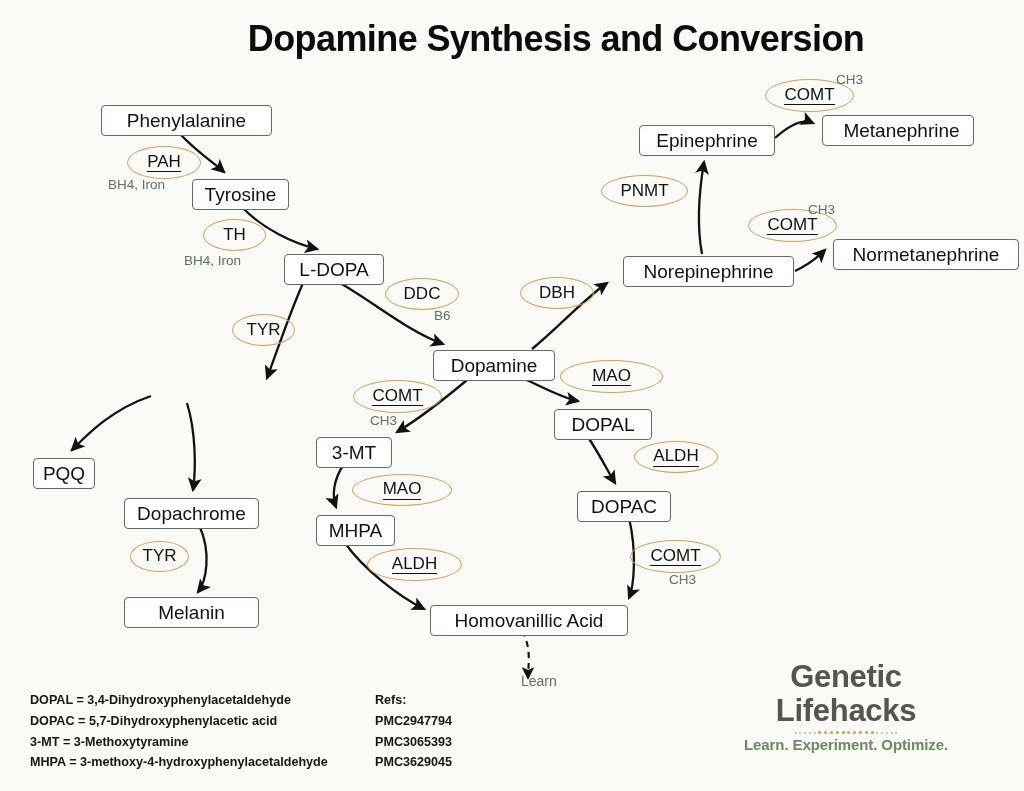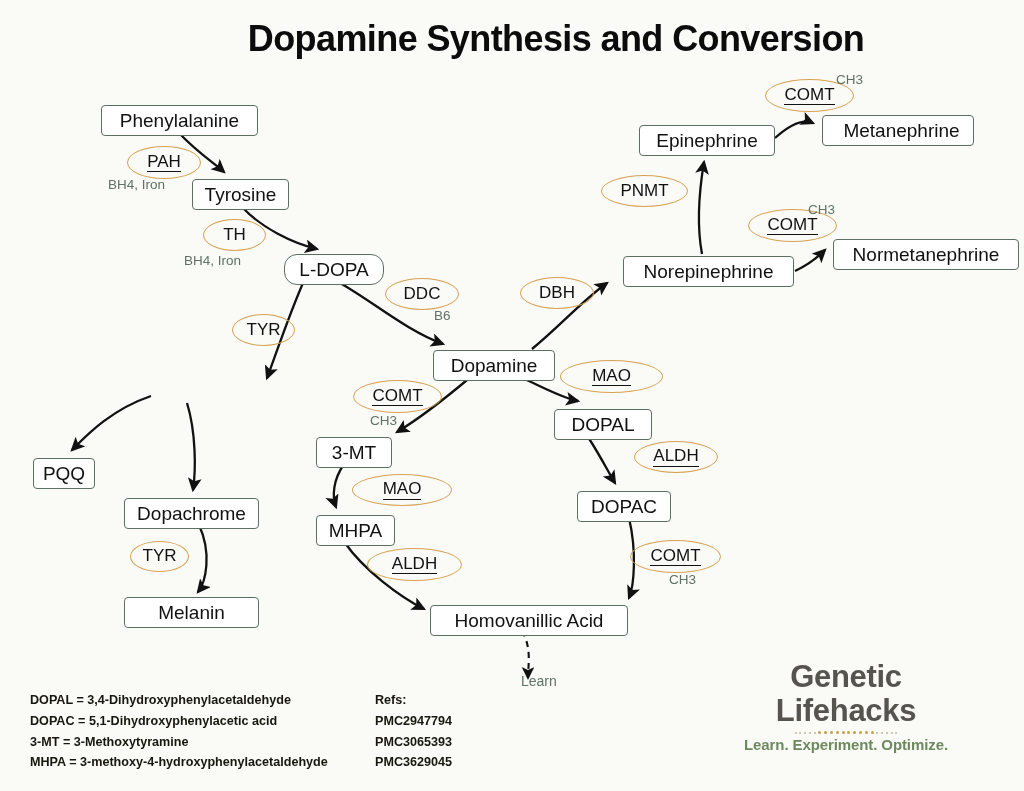--- a/index.html
+++ b/index.html
@@ -122,27 +122,27 @@
       <path d="M473,375 C447,397 417,420 397,432"></path>
       <path d="M520,377 C543,387 562,398 578,401"></path>
       <path d="M344,464 C333,480 332,496 336,507"></path>
       <path d="M345,543 C364,570 400,597 424,609"></path>
       <path d="M588,437 C601,457 610,475 615,483"></path>
       <path d="M629,518 C637,552 634,586 629,598"></path>
     </g>
     <path d="M522,631 C532,648 528,665 528,678" fill="none" stroke="#111111" stroke-width="2.1" stroke-dasharray="6,5" marker-end="url(#ah)"></path>
   </svg>
 
-  <div class="node" style="left:101px;top:105px;width:157px;">
+  <div class="node" style="left:101px;top:105px;width:171px;">
       <span>Phenylalanine</span>
     </div>
   <div class="node" style="left:192px;top:179px;width:97px;">
       <span>Tyrosine</span>
     </div>
-  <div class="node" style="left:284px;top:254px;width:100px;border-radius:13px;">
+  <div class="node" style="left:284px;top:254px;width:100px;">
       <span>L-DOPA</span>
     </div>
   <div class="node" style="left:433px;top:350px;width:122px;">
       <span>Dopamine</span>
     </div>
   <div class="node" style="left:623px;top:256px;width:171px;">
       <span>Norepinephrine</span>
     </div>
   <div class="node" style="left:639px;top:125px;width:136px;">
       <span>Epinephrine</span>
@@ -229,21 +229,21 @@
   <div class="cofactor" style="left:434px;top:308px;">B6</div>
   <div class="cofactor" style="left:836px;top:72px;">CH3</div>
   <div class="cofactor" style="left:808px;top:202px;">CH3</div>
   <div class="cofactor" style="left:370px;top:413px;">CH3</div>
   <div class="cofactor" style="left:669px;top:572px;">CH3</div>
 
   <div class="urine-label" style="left:521px;top:673px;">Learn</div>
 
   <div class="legend" style="left:30px;top:690px;">
     <div>DOPAL = 3,4-Dihydroxyphenylacetaldehyde</div>
-    <div>DOPAC =  5,1-Dihydroxyphenylacetic acid</div>
+    <div>DOPAC =  5,7-Dihydroxyphenylacetic acid</div>
     <div>3-MT = 3-Methoxytyramine</div>
     <div>MHPA = 3-methoxy-4-hydroxyphenylacetaldehyde</div>
   </div>
 
   <div class="legend" style="left:375px;top:690px;">
     <div>Refs:</div>
     <div>PMC2947794</div>
     <div>PMC3065393</div>
     <div>PMC3629045</div>
   </div>

